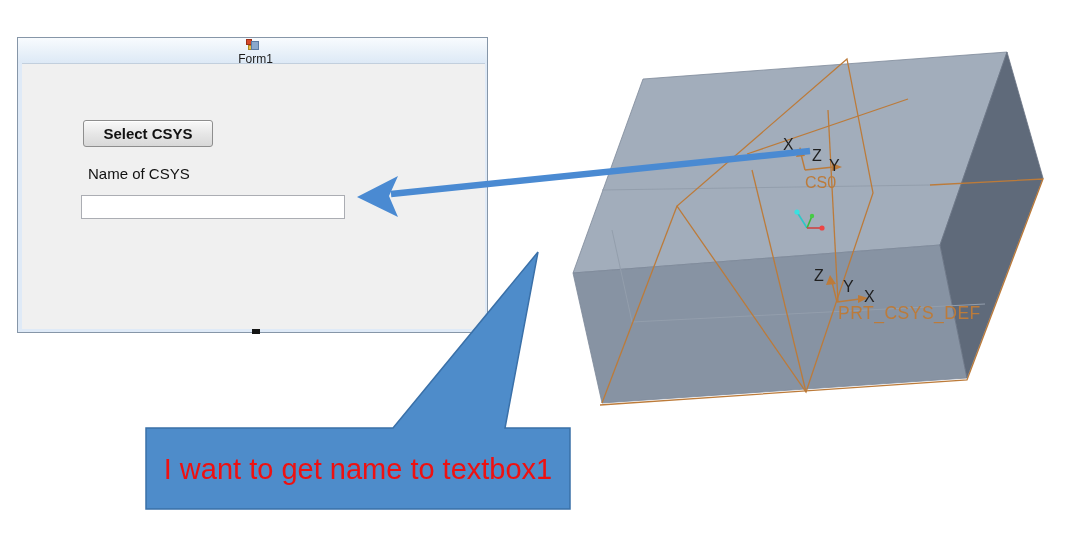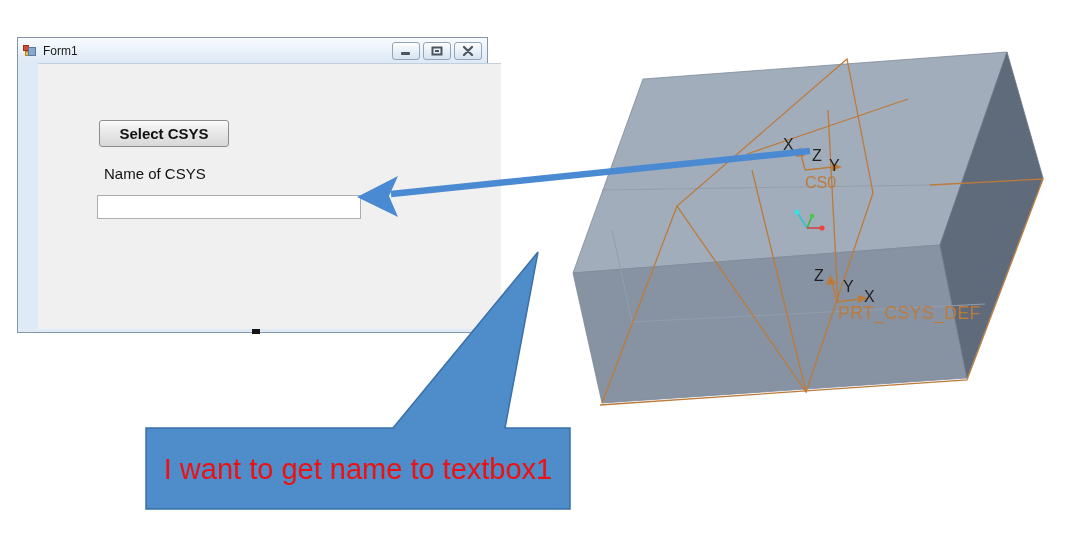--- a/index.html
+++ b/index.html
@@ -3,32 +3,32 @@
 <meta charset="utf-8">
 <style>
   html,body{margin:0;padding:0;background:#ffffff;}
   .canvas{position:relative;width:1067px;height:554px;background:#ffffff;overflow:hidden;
           font-family:"Liberation Sans",sans-serif;}
 
   
   .window{position:absolute;left:17px;top:37px;width:471px;height:296px;
           background:#dfeaf7;border:1px solid #8696a8;box-sizing:border-box;}
   .titlebar{height:25px;display:flex;align-items:center;padding:0 5px;
-            background:linear-gradient(#f8fbfe,#e9f1f9 55%,#dde9f6);}
+            background:linear-gradient(#f8fbfe,#e9f1f9 55%,#dde9f6);flex-direction:column;}
   .title-icon{width:14px;height:14px;position:relative;flex:0 0 auto;}
   .title-icon .sq-red{position:absolute;left:0;top:1px;width:6px;height:6px;background:#d6492a;border:1px solid #9c2f18;box-sizing:border-box;}
   .title-icon .sq-gold{position:absolute;left:2px;top:7px;width:5px;height:5px;background:#e9c04a;border:1px solid #b08820;box-sizing:border-box;}
   .title-icon .sq-blue{position:absolute;left:5px;top:3px;width:8px;height:9px;background:#8aa8cc;border:1px solid #5a7aa2;box-sizing:border-box;}
   .title-text{margin-left:6px;font-size:12px;color:#1b1b1b;}
   .win-btns{margin-left:auto;display:flex;gap:3px;}
   .win-btn{width:28px;height:18px;border:1px solid #93a5b8;border-radius:3px;
            background:linear-gradient(#fdfefe,#e9f0f7 50%,#d6e3f0);
            display:flex;align-items:center;justify-content:center;padding:0;}
   .client{position:absolute;left:4px;top:25px;width:463px;height:266px;
-          background:#f0f0f0;border-top:1px solid #c2cfdd;box-sizing:border-box;margin-left:16px;}
+          background:#f0f0f0;border-top:1px solid #c2cfdd;box-sizing:border-box;}
   .select-btn{position:absolute;left:61px;top:56px;width:130px;height:27px;
               font-family:"Liberation Sans",sans-serif;font-weight:bold;font-size:15px;color:#111;
               background:linear-gradient(#f9f9f9,#e7e7e7 50%,#d8d8d8);
               border:1px solid #8e8e8e;border-radius:3px;box-shadow:inset 0 1px 0 #ffffff;}
   .field-label{position:absolute;left:66px;top:101px;font-weight:normal;font-size:15px;color:#111;}
   .textbox{position:absolute;left:59px;top:131px;width:264px;height:24px;
            border:1px solid #abadb3;background:#ffffff;box-sizing:border-box;
            font-family:"Liberation Sans",sans-serif;font-size:14px;padding:0 4px;}
   .resize-mark{position:absolute;left:234px;top:291px;width:8px;height:5px;background:#151515;}
 

